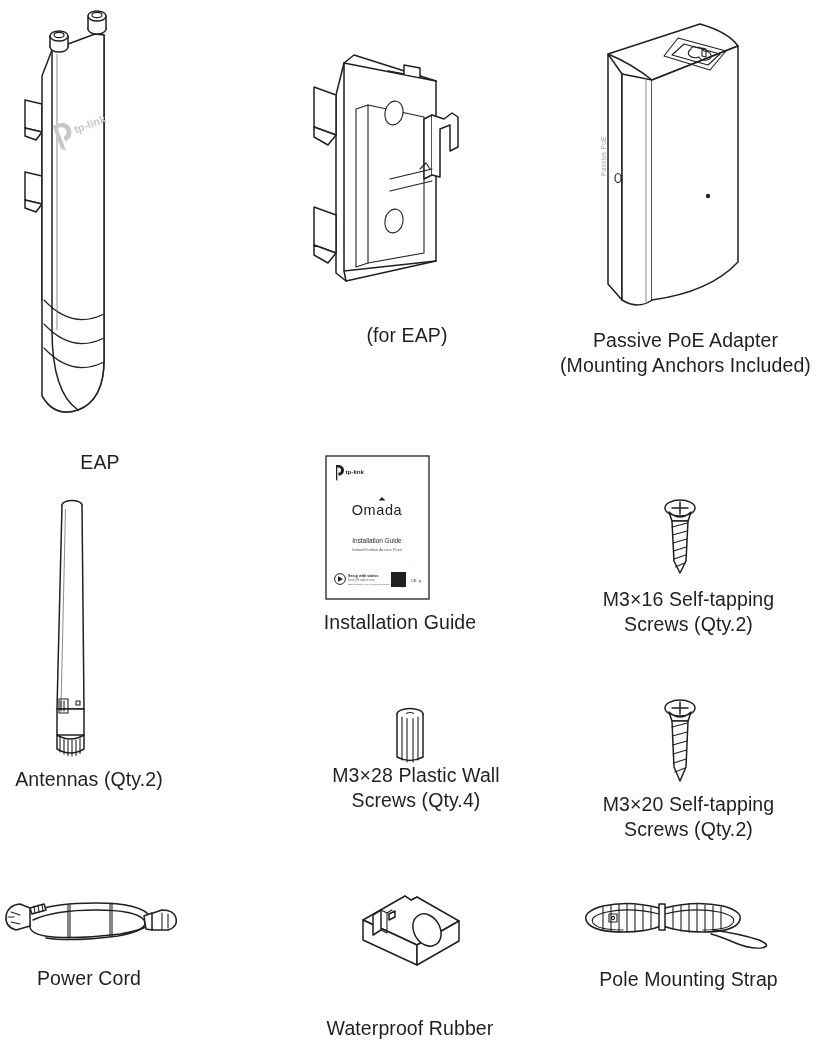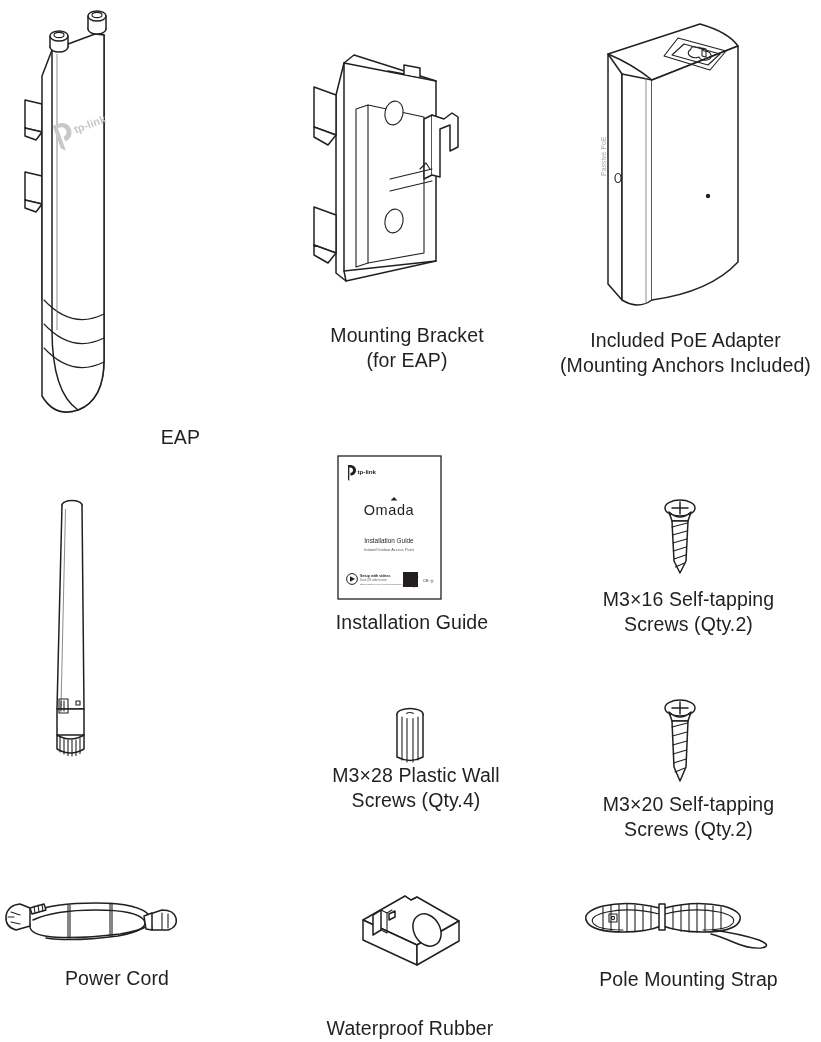--- a/index.html
+++ b/index.html
@@ -57,21 +57,21 @@
         <path class="thin" d="M44 348 Q72 378 104 362"></path>
 
         <path class="hair" d="M57 54 L57 330"></path>
 
         <g transform="translate(52,124) rotate(-20)">
           <path class="logo-grey" d="M6 2 C12 2 16 6 16 11 C16 17 12 21 6.5 21 L6.5 16 C9 16 11 14 11 11 C11 8 9 6 6 6 L4 6 L4 30 L0 26 L0 2 Z"></path>
           <text x="19" y="17" font-family="Liberation Sans, sans-serif" font-size="11" font-weight="bold" fill="#c7c8ca">tp-link</text>
         </g>
       </svg>
     </div>
-    <div class="lbl" style="top:425px;text-align:right;">
+    <div class="lbl" style="top:450px;">
       <span>EAP</span>
     </div>
   </div>
 
   <div class="cell" style="left:272px;top:35px;width:270px;height:380px;">
     <div class="art" style="left:12px;">
       <svg width="250" height="280" viewBox="0 0 250 280">
 
         <path class="sf" d="M60 28 L70 20 L152 46 L152 226 L62 246 L52 238 L52 60 Z"></path>
         <path class="sf" d="M60 28 L60 236 L62 246"></path>
@@ -92,21 +92,20 @@
         <ellipse class="thinf" cx="110" cy="186" rx="9" ry="12" transform="rotate(12 110 186)"></ellipse>
 
         <path class="sf" d="M140 84 L148 80 L148 140 L140 144 Z"></path>
         <path class="sf" d="M148 80 L160 84 L168 78 L174 82 L174 112 L166 116 L166 90 L156 94 L156 142 L148 140"></path>
         <path class="thin" d="M106 144 L148 134"></path>
         <path class="thin" d="M106 156 L148 146"></path>
         <path class="thin" d="M136 134 L142 128 L146 134"></path>
       </svg>
     </div>
     <div class="lbl" style="top:288px;">
-      <span>Mounting Bracket</span>
       <span>(for EAP)</span>
     </div>
   </div>
 
   <div class="cell" style="left:550px;top:18px;width:271px;height:390px;">
     <div class="art" style="left:10px;">
       <svg width="250" height="300" viewBox="0 0 250 300">
 
         <path class="sf" d="M48 36 L140 6 Q168 14 178 28 L92 62 Q72 46 48 36 Z"></path>
 
@@ -122,26 +121,26 @@
         <path class="thin" d="M131 31 Q126 35 130 38 Q134 41 139 39 Q141 43 147 42 Q152 41 151 37 Q150 33 144 33 Q142 29 136 29 Q131 28 131 31 Z"></path>
         <path class="thin" d="M142 30 L146 31 L146 39 L142 38 Z"></path>
 
         <circle cx="148" cy="178" r="2.2" fill="#231f20"></circle>
 
         <text x="46" y="158" transform="rotate(-90 46 158)" font-family="Liberation Sans, sans-serif" font-size="7" fill="#a7a9ac">Passive PoE</text>
         <ellipse class="thin" cx="58" cy="160" rx="3" ry="4.5"></ellipse>
       </svg>
     </div>
     <div class="lbl" style="top:310px;">
-      <span>Included PoE Adapter</span>
+      <span>Passive PoE Adapter</span>
       <span>(Mounting Anchors Included)</span>
     </div>
   </div>
 
-  <div class="cell" style="left:277px;top:455px;width:270px;height:200px;">
+  <div class="cell" style="left:265px;top:455px;width:270px;height:200px;">
     <div class="art" style="left:60px;">
       <svg width="150" height="150" viewBox="0 0 150 150">
         <rect class="bk" x="1" y="1" width="103" height="143"></rect>
 
         <g transform="translate(11,9)">
           <path class="bktxt" d="M2 1 C5.6 1 8 3.2 8 6.2 C8 9.4 5.6 11.6 2.4 11.6 L2.4 8.8 C3.8 8.8 5 7.6 5 6.2 C5 4.7 3.8 3.6 2.2 3.6 L1.3 3.6 L1.3 17 L0 15.8 L0 1 Z"></path>
           <text x="9.5" y="9.5" font-size="6.2" font-weight="bold" class="bktxt" font-family="Liberation Sans, sans-serif">tp-link</text>
         </g>
 
         <g>
@@ -222,20 +221,23 @@
 
         <path class="sf" d="M19 214 L46 214 L46 240 L19 240 Z"></path>
         <path class="sf" d="M19 240 Q32.5 248 46 240 L46 254 Q32.5 262 19 254 Z"></path>
         <path class="thin" d="M22 242 L22 257 M26 244 L26 259 M30 245 L30 260.5 M34 245.4 L34 261 M38 245 L38 260.5 M42 243.6 L42 258.6"></path>
 
         <path class="thin" d="M21 204 L30 204 L30 218 L21 218 Z"></path>
         <path class="thin" d="M23 206 L23 216 M26 206 L26 216"></path>
         <rect class="thin" x="38" y="206" width="4" height="4"></rect>
       </svg>
     </div>
+    <div class="lbl" style="top:272px;">
+      <span>Antennas (Qty.2)</span>
+    </div>
   </div>
 
   <div class="cell" style="left:281px;top:705px;width:270px;height:140px;">
     <div class="art" style="left:105px;">
       <svg width="60" height="70" viewBox="0 0 60 70">
         <ellipse class="sf" cx="24" cy="9" rx="13" ry="5.4"></ellipse>
         <ellipse class="thinf" cx="24" cy="9" rx="3.4" ry="1.5"></ellipse>
         <path class="sf" d="M11 9 L11 52 Q24 59 37 52 L37 9"></path>
         <path class="thin" d="M16 12 L16 55 M21 13.5 L21 57 M27 13.5 L27 57 M32 12 L32 55"></path>
       </svg>
@@ -281,21 +283,21 @@
         <path class="thin" d="M34 26 L35 33 M38 25 L39 32 M42 24.5 L43 31"></path>
 
         <path class="sf" d="M150 34 L162 30 Q174 30 176 38 Q178 47 168 50 L152 50 Z"></path>
         <path class="thin" d="M162 33 L162 49 M168 34 L168 48"></path>
         <path class="sf" d="M144 36 L152 33 L152 50 L146 49 Z"></path>
 
         <path class="thin" d="M70 25 L70 58 M68 25 L68 58"></path>
         <path class="thin" d="M112 23 L112 56 M110 23 L110 56"></path>
       </svg>
     </div>
-    <div class="lbl" style="top:86px;padding-left:28px;">
+    <div class="lbl" style="top:86px;">
       <span>Power Cord</span>
     </div>
   </div>
 
   <div class="cell" style="left:275px;top:888px;width:270px;height:154px;">
     <div class="art" style="left:70px;">
       <svg width="140" height="80" viewBox="0 0 140 80">
 
         <path class="sf" d="M18 32 L60 8 L66 12 L72 9 L114 33 L72 57 Z"></path>
 

